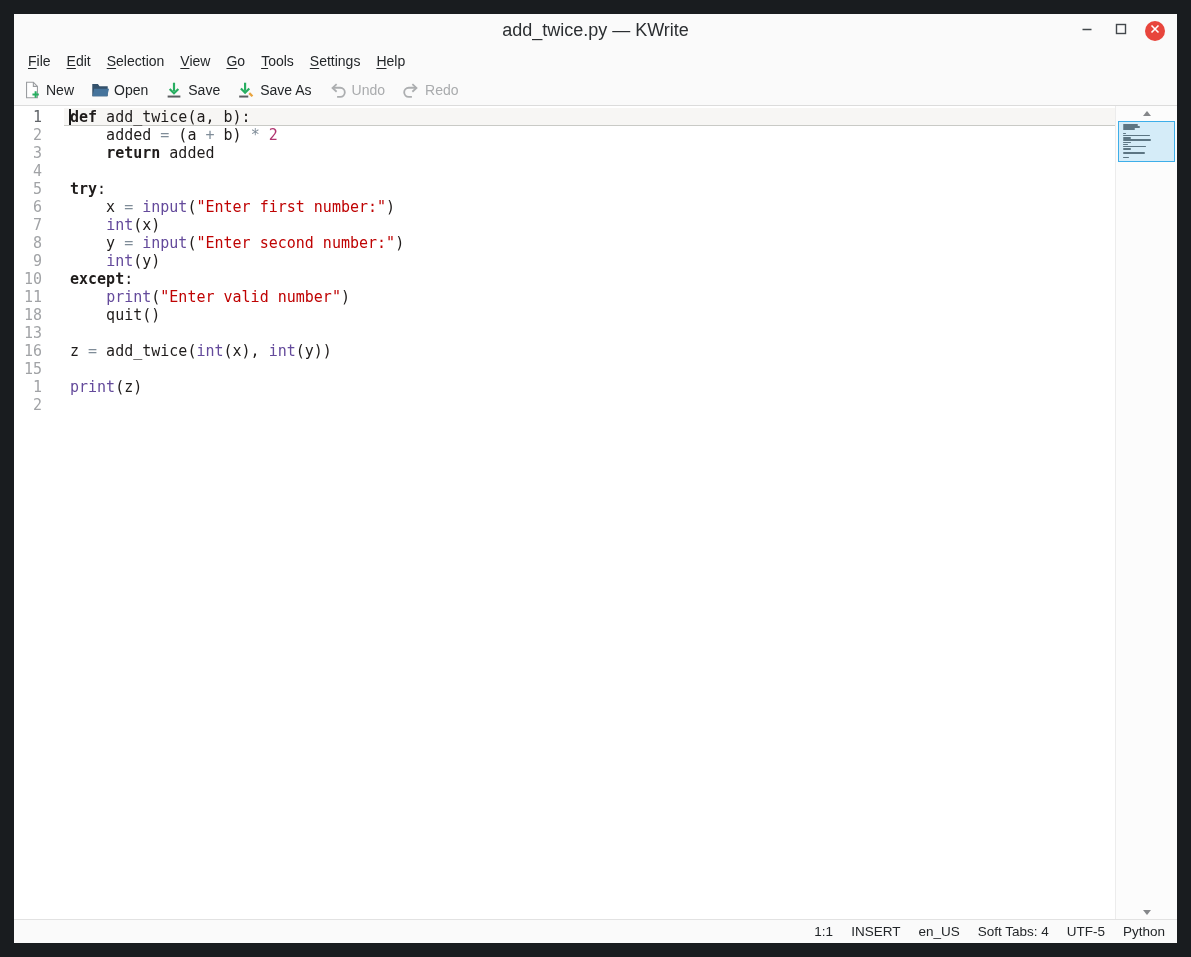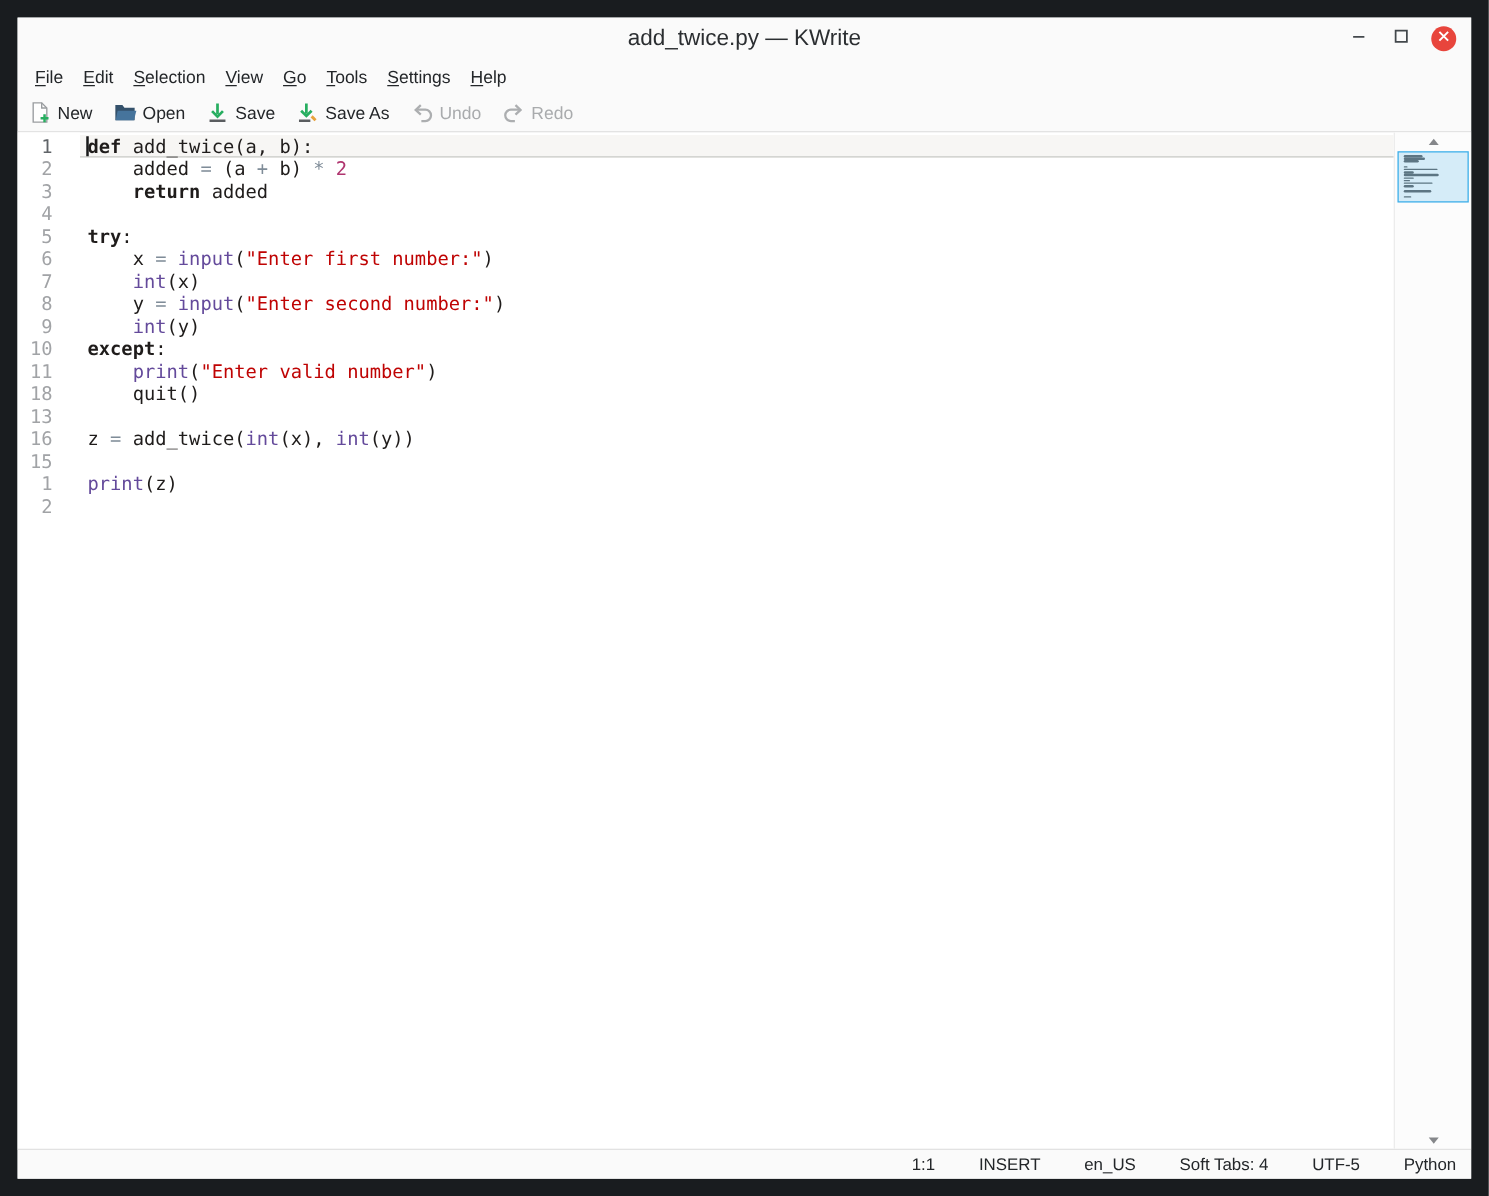--- a/index.html
+++ b/index.html
@@ -135,21 +135,20 @@
     display:flex; align-items:center; justify-content:flex-end;
     gap:14px; padding:0 10px;
     font-size:13.5px; color:#232629;
     background:#fafafa;
     border-top:1px solid #e2e2e2;
   }
   .status-item {
     background:none; border:none; padding:0 2px;
     font-size:13.5px; color:#232629; cursor:pointer;
     font-family:"Liberation Sans", sans-serif;
-    margin-left:17px;
   }
 </style>
 </head>
 <body>
 
 <div class="frame">
   <div class="window">
 
     <div class="titlebar">
       <div class="title">add_twice.py — KWrite</div>

